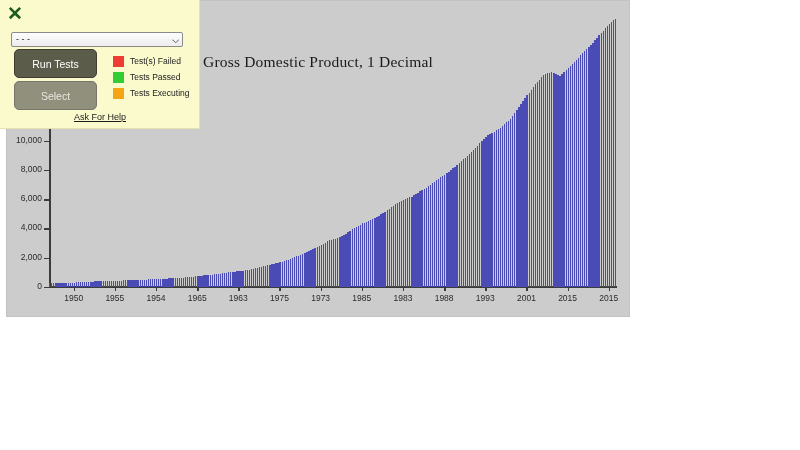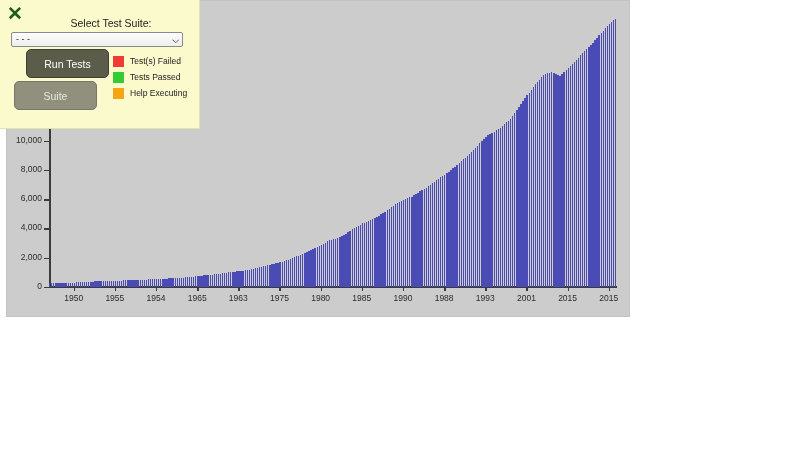--- a/index.html
+++ b/index.html
@@ -62,40 +62,41 @@
     font-family:"Liberation Sans",sans-serif;
   }
   #suite-chevron{
     position:absolute;right:3px;top:1px;font-size:9px;color:#111;line-height:12px;
   }
   .panel-btn{
     position:absolute;left:14px;width:83px;height:29px;border-radius:5px;
     font-size:10.5px;text-align:center;line-height:29px;box-sizing:border-box;cursor:pointer;
   }
   #run-tests-button{
-    top:49px;background:#5c5c4a;border:1px solid #3e3e30;color:#ffffff;margin-left:12px;
+    top:49px;background:#5c5c4a;border:1px solid #3e3e30;color:#ffffff;
   }
   #tests-button{
     top:81px;background:#90907d;border:1px solid #76766a;color:#e8e8e0;
   }
   .legend-row{position:absolute;left:113px;height:11px;}
   .legend-swatch{position:absolute;left:0;top:0;width:11px;height:11px;}
   .legend-text{position:absolute;left:17px;top:0;font-size:8.5px;color:#1b1b1b;line-height:11px;white-space:nowrap;}
   #ask-for-help{
     position:absolute;left:0;top:112px;width:200px;text-align:center;
     font-size:9px;color:#1b1b1b;text-decoration:underline;cursor:pointer;
   }
 </style>
 </head>
 <body>
 
 <div id="root">
 
   <div id="chart-container">
 
+    <div id="chart-title">Gross Domestic Product, 1 Decimal</div>
 
     <div id="y-axis-line"></div>
     <div id="x-axis-line"></div>
 
     <div id="y-ticks">
         <div class="y-tick" style="top: 286px;">
           <span class="y-tick-label">0</span>
           <span class="y-tick-mark"></span>
         </div>
         <div class="y-tick" style="top: 256.737px;">
@@ -143,29 +144,29 @@
         <div class="x-tick" style="left: 231.333px;">
           <span class="x-tick-mark"></span>
           <span class="x-tick-label">1963</span>
         </div>
         <div class="x-tick" style="left: 272.493px;">
           <span class="x-tick-mark"></span>
           <span class="x-tick-label">1975</span>
         </div>
         <div class="x-tick" style="left: 313.652px;">
           <span class="x-tick-mark"></span>
-          <span class="x-tick-label">1980</span>
+          <span class="x-tick-label">1973</span>
         </div>
         <div class="x-tick" style="left: 354.812px;">
           <span class="x-tick-mark"></span>
           <span class="x-tick-label">1985</span>
         </div>
         <div class="x-tick" style="left: 395.971px;">
           <span class="x-tick-mark"></span>
-          <span class="x-tick-label">1990</span>
+          <span class="x-tick-label">1983</span>
         </div>
         <div class="x-tick" style="left: 437.13px;">
           <span class="x-tick-mark"></span>
           <span class="x-tick-label">1988</span>
         </div>
         <div class="x-tick" style="left: 478.29px;">
           <span class="x-tick-mark"></span>
           <span class="x-tick-label">1993</span>
         </div>
         <div class="x-tick" style="left: 519.449px;">
@@ -459,40 +460,40 @@
         <div class="bar" style="background: rgb(75, 75, 181); left: 561.826px; width: 1.35px; height: 264.562px;"></div>
         <div class="bar" style="background: rgb(75, 75, 181); left: 563.884px; width: 1.35px; height: 266.532px;"></div>
         <div class="bar" style="background: rgb(75, 75, 181); left: 565.942px; width: 1.35px; height: 268.501px;"></div>
       </div>
   </div>
 
   <div id="test-panel">
 
     <div id="close-icon">✕</div>
 
-    <div id="suite-label">Select Test Suite:</div>
 
     <div id="suite-select">
       <span>- - -</span>
       <span id="suite-chevron">⌵</span>
     </div>
 
     <div class="panel-btn" id="run-tests-button">Run Tests</div>
-    <div class="panel-btn" id="tests-button">Suite</div>
+    <div class="panel-btn" id="tests-button">Select</div>
 
     <div id="legend">
         <div class="legend-row" style="top: 56px;">
           <span class="legend-swatch" style="background: rgb(238, 59, 51);"></span>
           <span class="legend-text">Test(s) Failed</span>
         </div>
         <div class="legend-row" style="top: 72px;">
           <span class="legend-swatch" style="background: rgb(52, 204, 52);"></span>
           <span class="legend-text">Tests Passed</span>
         </div>
         <div class="legend-row" style="top: 88px;">
           <span class="legend-swatch" style="background: rgb(245, 165, 18);"></span>
-          <span class="legend-text">Help Executing</span>
+          <span class="legend-text">Tests Executing</span>
         </div>
       </div>
 
+    <div id="ask-for-help">Ask For Help</div>
   </div>
 
 </div>
 
 </body></html>

